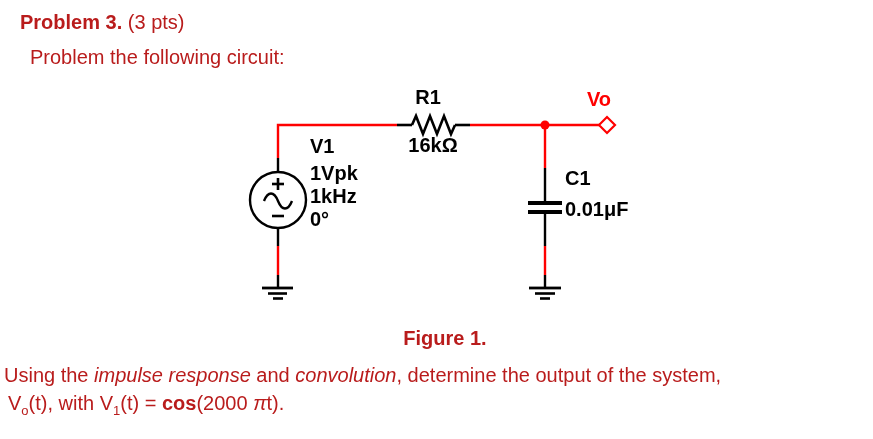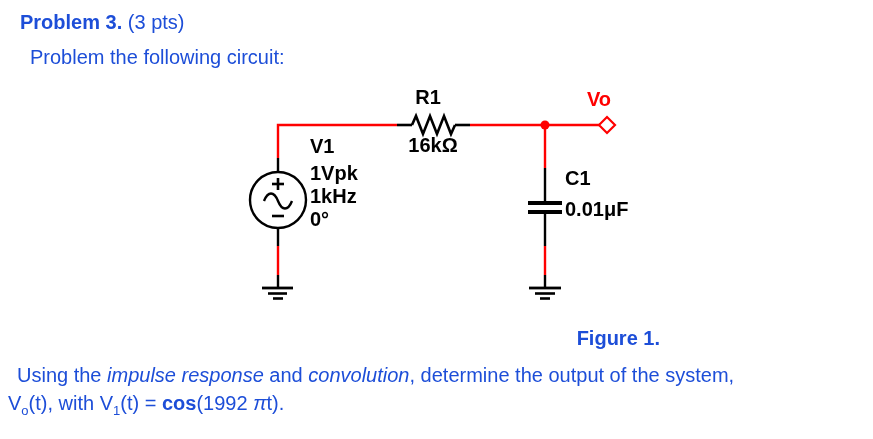--- a/index.html
+++ b/index.html
@@ -5,32 +5,32 @@
   html, body { margin: 0; padding: 0; }
   body {
     width: 873px; height: 439px;
     background: #ffffff;
     position: relative;
     overflow: hidden;
     font-family: "Liberation Sans", sans-serif;
     color: #000000;
   }
   .abs { position: absolute; white-space: nowrap; }
-  .doc-text { font-size: 20px; line-height: 26px; color: #1d4ed8; }
+  .doc-text { font-size: 20px; line-height: 26px; color: #b91c1c; }
   .bold { font-weight: bold; }
   .ital { font-style: italic; }
   sub.small { font-size: 13px; line-height: 0; }
   #problem-heading { top: 9px; left: 20px; }
   #intro-text { top: 44px; left: 30px; }
   #circuit-svg { position: absolute; left: 230px; top: 80px; }
   #figure-caption {
     top: 325px; left: 230px; width: 430px;
-    text-align: right; font-weight: bold;
+    text-align: center; font-weight: bold;
   }
-  #question-line-1 { top: 362px; left: 17px; }
+  #question-line-1 { top: 362px; left: 4px; }
   #question-line-2 { top: 390px; left: 8px; }
   
   .clabel {
     font-family: "Liberation Sans", sans-serif;
     font-size: 20px; font-weight: bold; fill: #000000;
   }
   .clabel-red { fill: #ff0000; }
   .wire-red { stroke: #ff0000; stroke-width: 2.4; fill: none; }
   .wire-black { stroke: #000000; stroke-width: 2.4; fill: none; }
   .comp-black { stroke: #000000; stroke-width: 2.6; fill: none; }
@@ -99,14 +99,14 @@
   <text class="clabel" x="565" y="185">C1</text>
   <text class="clabel" x="565" y="216">0.01μF</text>
 </svg>
 
 <div id="figure-caption" class="abs doc-text">Figure 1.</div>
 
 <div id="question-line-1" class="abs doc-text">
   <span>Using the </span><span class="ital">impulse response</span><span> and </span><span class="ital">convolution</span><span>, determine the output of the system,</span>
 </div>
 <div id="question-line-2" class="abs doc-text">
-  <span>V</span><sub class="small">o</sub><span>(t), with V</span><sub class="small">1</sub><span>(t) = </span><span class="bold">cos</span><span>(1992 </span><span class="ital">π</span><span>t).</span>
+  <span>V</span><sub class="small">o</sub><span>(t), with V</span><sub class="small">1</sub><span>(t) = </span><span class="bold">cos</span><span>(2000 </span><span class="ital">π</span><span>t).</span>
 </div>
 
 </body></html>

